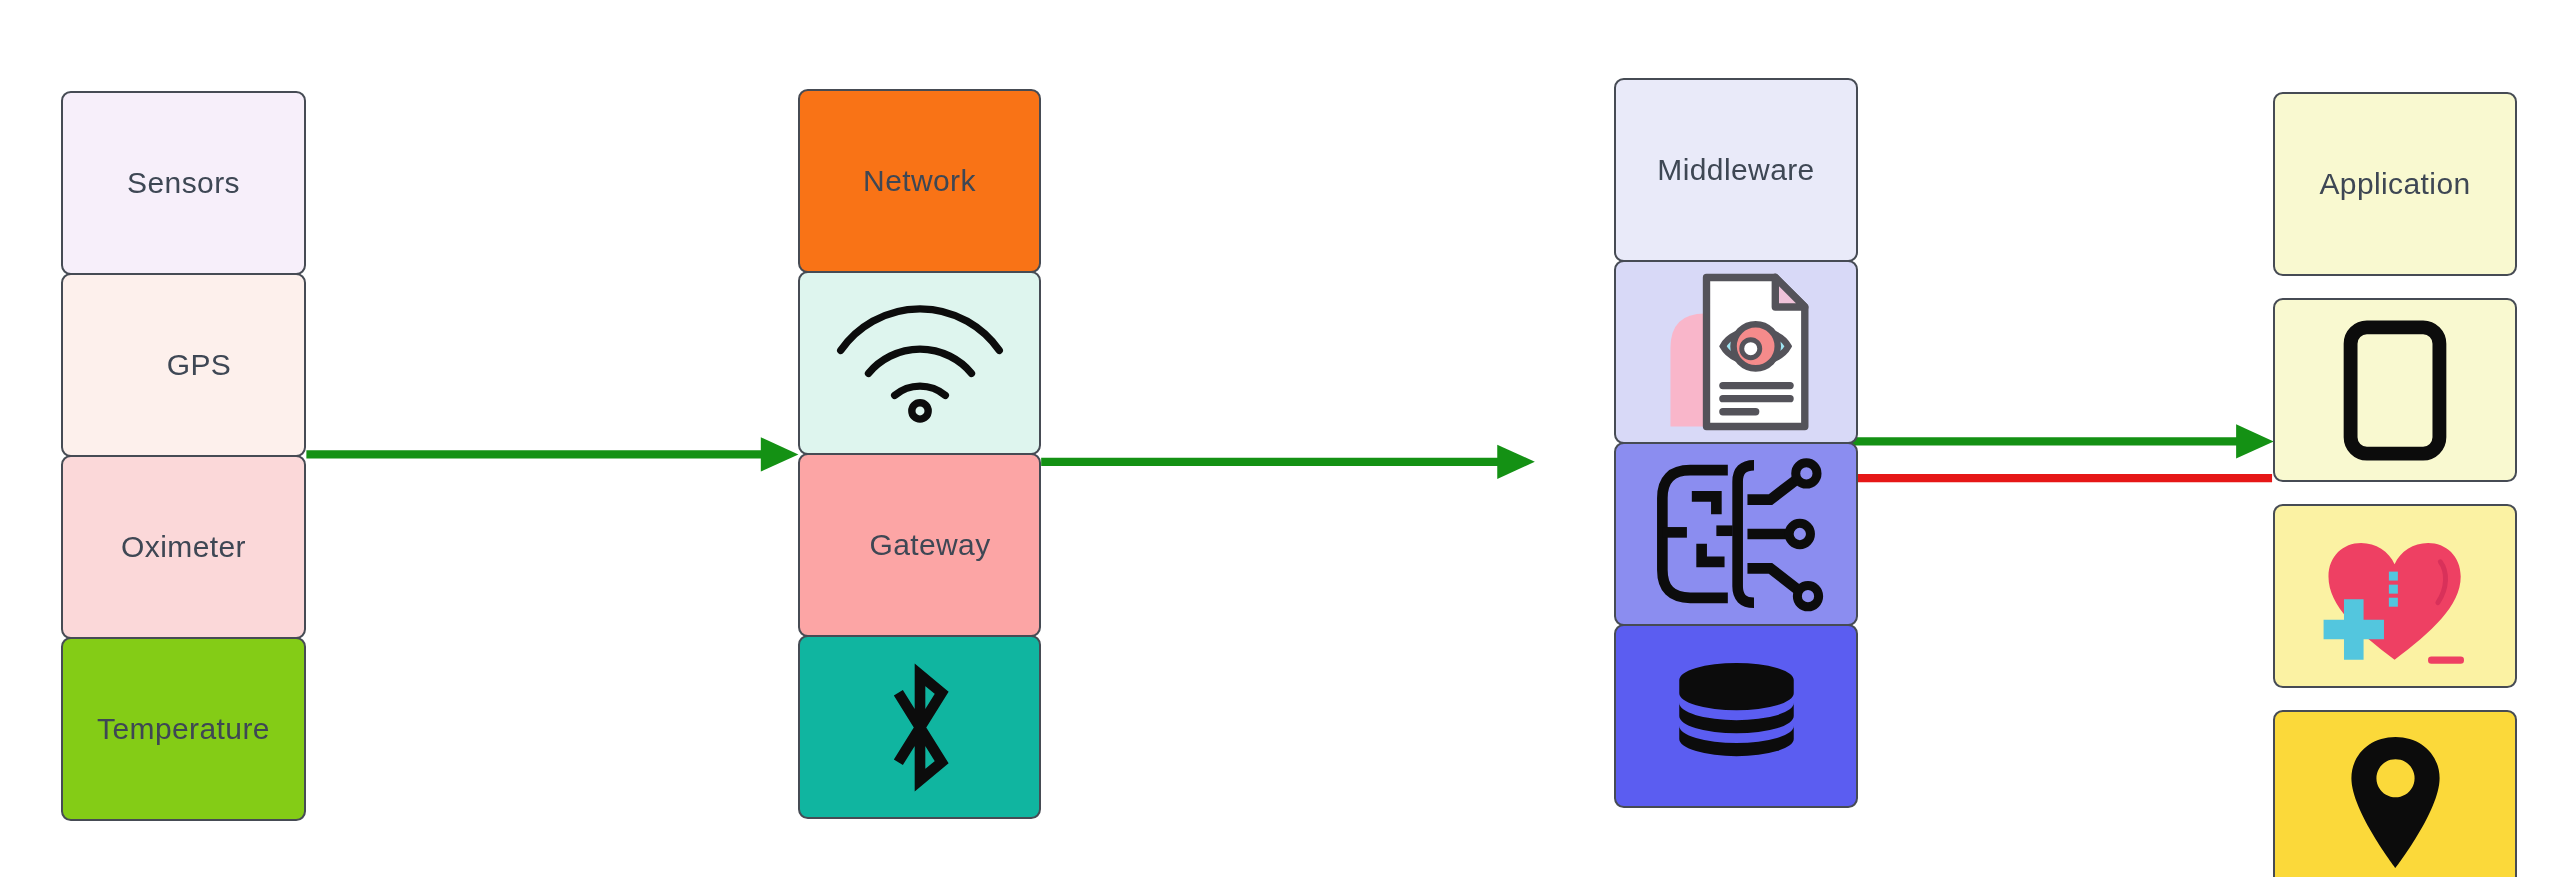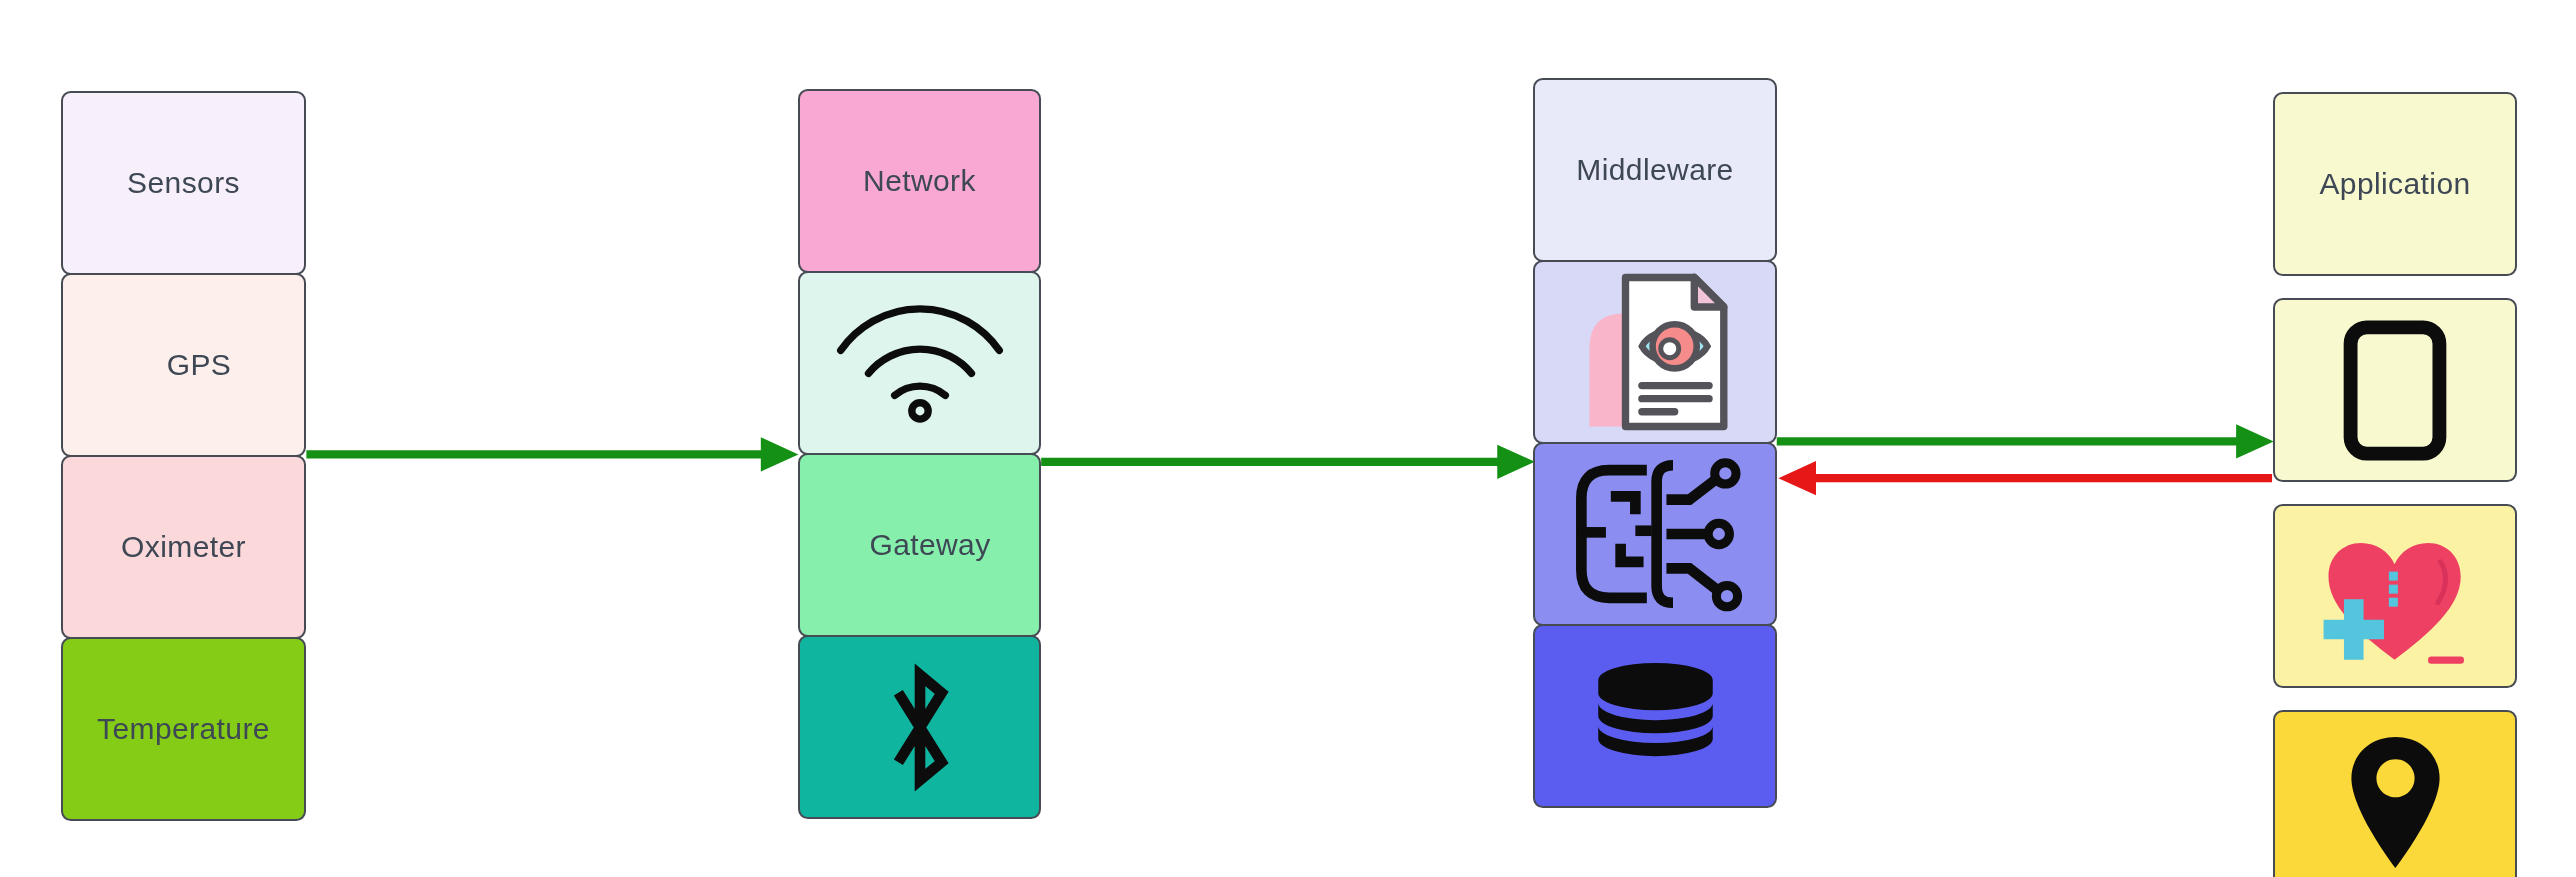--- a/index.html
+++ b/index.html
@@ -21,21 +21,21 @@
   .box:first-child{margin-top:0;}
   .box-label{
     font-size:30px;
     color:#3e4754;
     letter-spacing:0.4px;
     text-align:center;
     user-select:none;
   }
   .col-1{left:61px;top:73px;width:245px;}
   .col-2{left:798px;top:71px;width:243px;}
-  .col-3{left:1533px;top:60px;width:244px;}
+  .col-3{left:1614px;top:60px;width:244px;}
   .col-4{left:2273px;top:74px;width:244px;gap:24px;}
   .icon-svg{display:block;}
 </style>
 </head>
 <body>
 
 <div class="canvas">
 
   <svg class="arrows-layer" viewBox="0 0 3150 1073">
     <g>
@@ -65,34 +65,34 @@
     </div>
     <div class="box" style="background-color: rgb(251, 216, 217);">
       <span class="box-label">Oximeter</span>
     </div>
     <div class="box" style="background-color: #84cc16;">
       <span class="box-label">Temperature</span>
     </div>
   </div>
 
   <div class="column col-2">
-    <div class="box" style="background-color: #f9a8d4;">
+    <div class="box" style="background-color: #f97316;">
       <span class="box-label">Network</span>
     </div>
     <div class="box" style="background-color: rgb(222, 245, 238);">
       <svg class="icon-svg" width="188" height="131" viewBox="0 0 230 160" fill="none">
         <g stroke-width="9" stroke-linecap="round" stroke="#0c0c0c">
           <path d="M18,64 A118,118 0 0 1 212,64"></path>
           <path d="M52,92 A82,82 0 0 1 178,92"></path>
           <path d="M84,119 A48,48 0 0 1 146,119"></path>
           <circle cx="115" cy="138" r="10"></circle>
         </g>
       </svg>
     </div>
-    <div class="box" style="background-color: #86efac; padding-left: 21px;">
+    <div class="box" style="background-color: #fca5a5; padding-left: 21px;">
       <span class="box-label">Gateway</span>
     </div>
     <div class="box" style="background-color: rgb(16, 181, 160);">
       <svg class="icon-svg" width="86" height="143" viewBox="0 0 105 175" fill="none">
         <path d="M26,45 L79,130 L52.5,152 L52.5,23 L79,45 L26,130" stroke-width="13" stroke="#0c0c0c"></path>
       </svg>
     </div>
   </div>
 
   <div class="column col-3">

